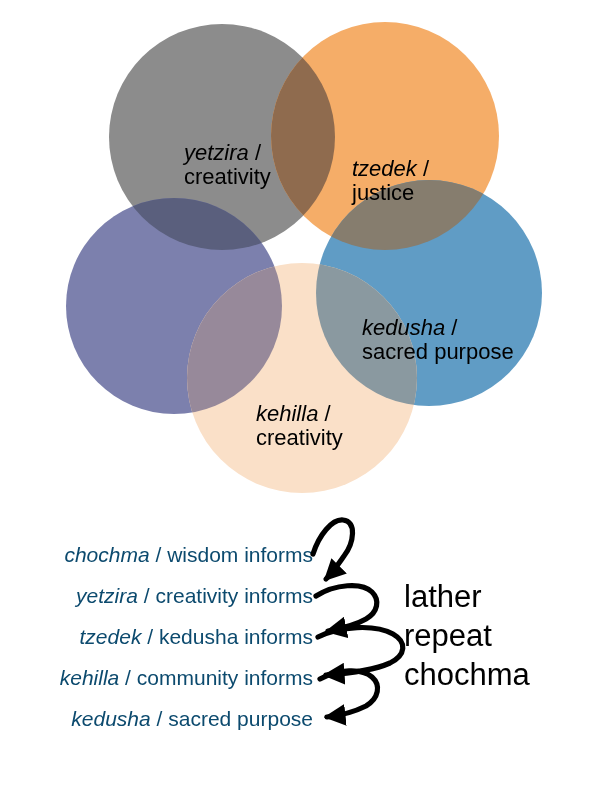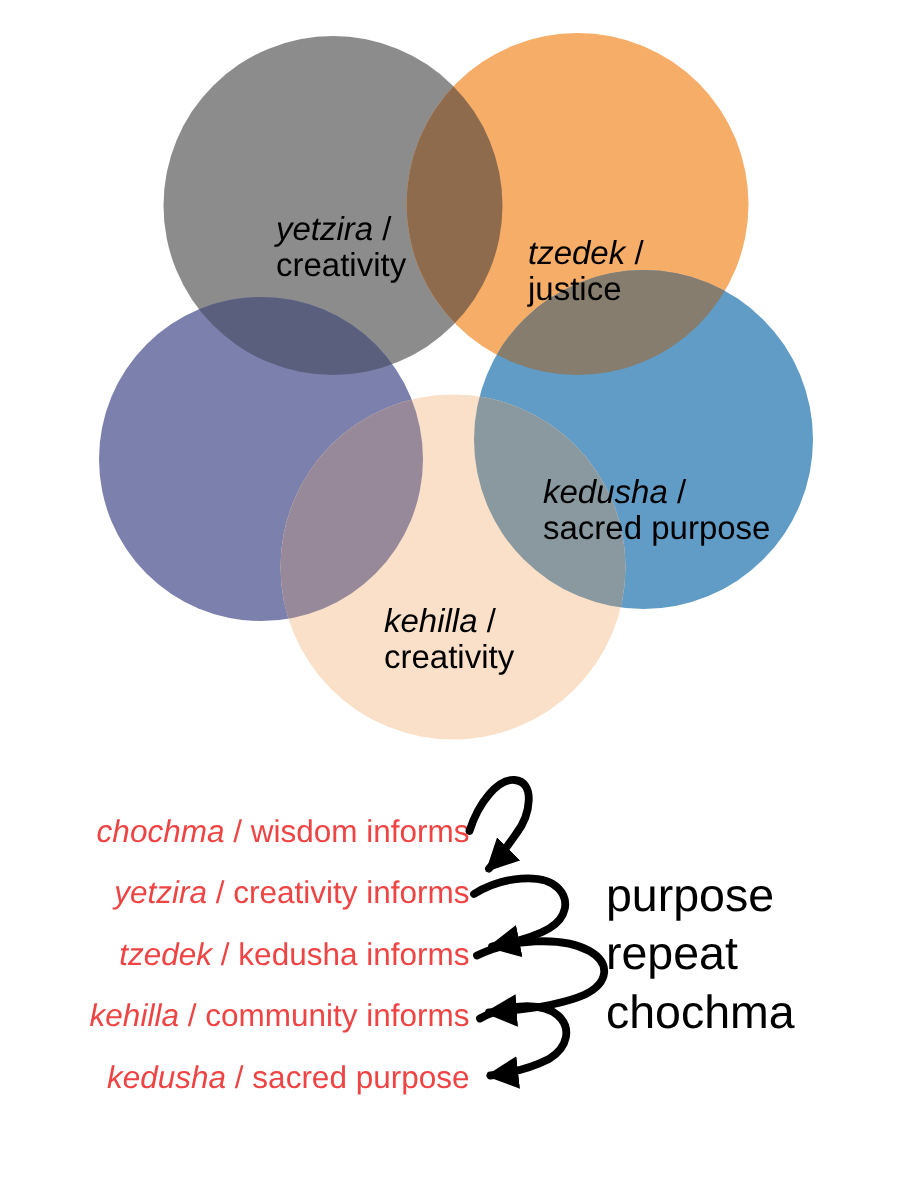--- a/index.html
+++ b/index.html
@@ -3,21 +3,21 @@
 <meta charset="utf-8">
 <style>
   html,body{margin:0;padding:0;}
   body{background:#ffffff;font-family:"Liberation Sans", sans-serif;}
   .stage{position:relative;width:611px;height:791px;background:#ffffff;overflow:hidden;}
   .venn-svg{position:absolute;left:0;top:0;}
   .arrows-svg{position:absolute;left:0;top:0;pointer-events:none;}
   .vlabel{position:absolute;font-size:22px;line-height:24px;color:#000;white-space:nowrap;margin-top:44px;}
   .vlabel em{font-style:italic;}
   .cycle-list{position:absolute;left:0;top:534px;width:313px;}
-  .cycle-line{height:41px;line-height:41px;font-size:21px;color:#ef4444;text-align:right;white-space:nowrap;}
+  .cycle-line{height:41px;line-height:41px;font-size:21px;color:#0c4a6e;text-align:right;white-space:nowrap;}
   .cycle-line em{font-style:italic;}
   .note{position:absolute;left:404px;top:577px;font-size:31px;line-height:39px;color:#000;}
   .note div{white-space:nowrap;}
 </style>
 </head>
 <body>
 
 <div class="stage">
 
   <svg class="venn-svg" width="611" height="530" viewBox="0 0 611 530">
@@ -87,18 +87,18 @@
         <path d="M 0 0 L 10 5 L 0 10 Z" fill="#000000"></path>
       </marker>
     </defs>
     <path d="M 313 554 C 319 535, 332 519, 343 520 C 357 521, 354 543, 344 556 C 339 563, 333 572, 326 579" fill="none" stroke-width="5.2" stroke-linecap="round" marker-end="url(#ah)" stroke="#000000"></path>
     <path d="M 316 596 C 335 584, 362 582, 372 592 C 380 600, 378 612, 366 619 C 354 626, 338 629, 328 631" fill="none" stroke-width="5.2" stroke-linecap="round" marker-end="url(#ah)" stroke="#000000"></path>
     <path d="M 318 637 C 340 626, 375 624, 393 634 C 407 642, 406 655, 390 663 C 372 671, 340 674, 326 675" fill="none" stroke-width="5.2" stroke-linecap="round" marker-end="url(#ah)" stroke="#000000"></path>
     <path d="M 320 679 C 338 669, 362 668, 372 677 C 381 685, 379 698, 366 706 C 352 713, 336 716, 327 717" fill="none" stroke-width="5.2" stroke-linecap="round" marker-end="url(#ah)" stroke="#000000"></path>
   </svg>
 
   <div class="note">
-    <div>purpose</div>
+    <div>lather</div>
     <div>repeat</div>
     <div>chochma</div>
   </div>
 
 </div>
 
 </body></html>

